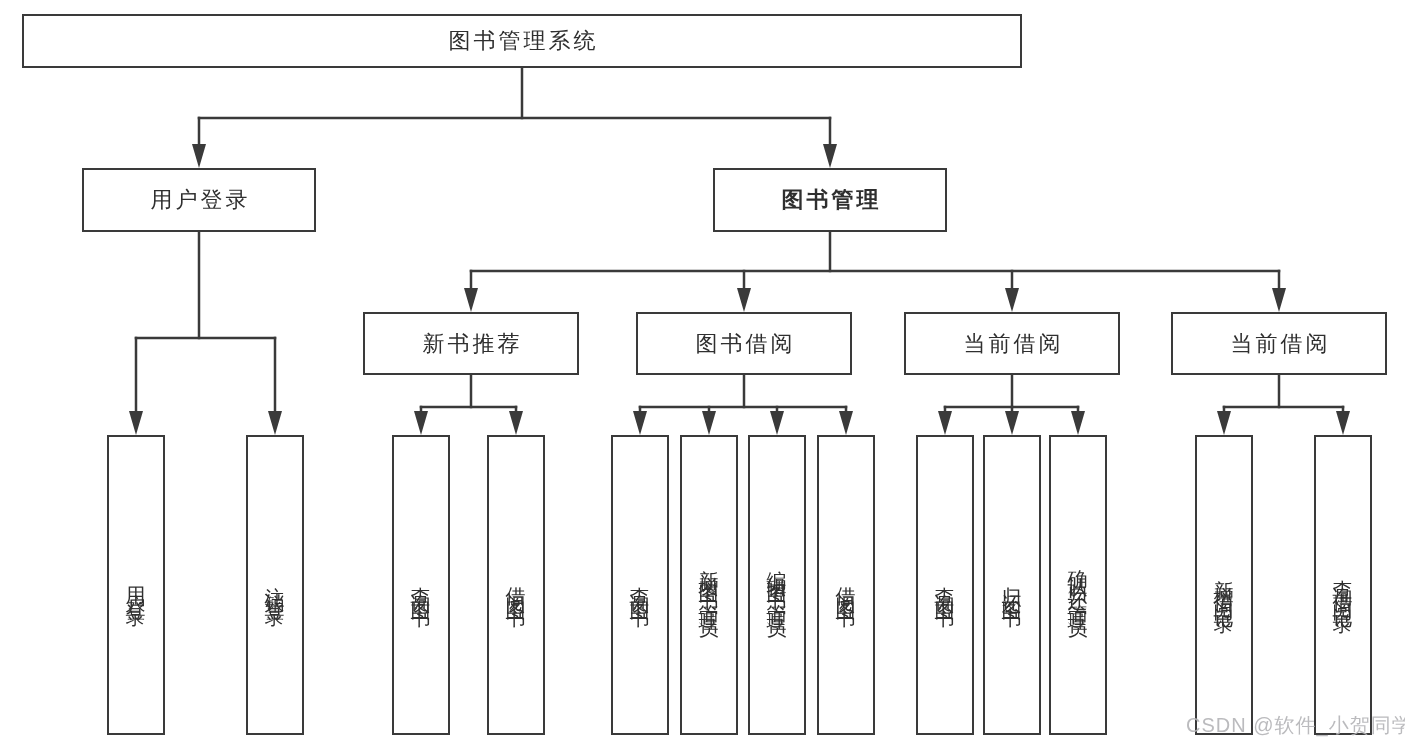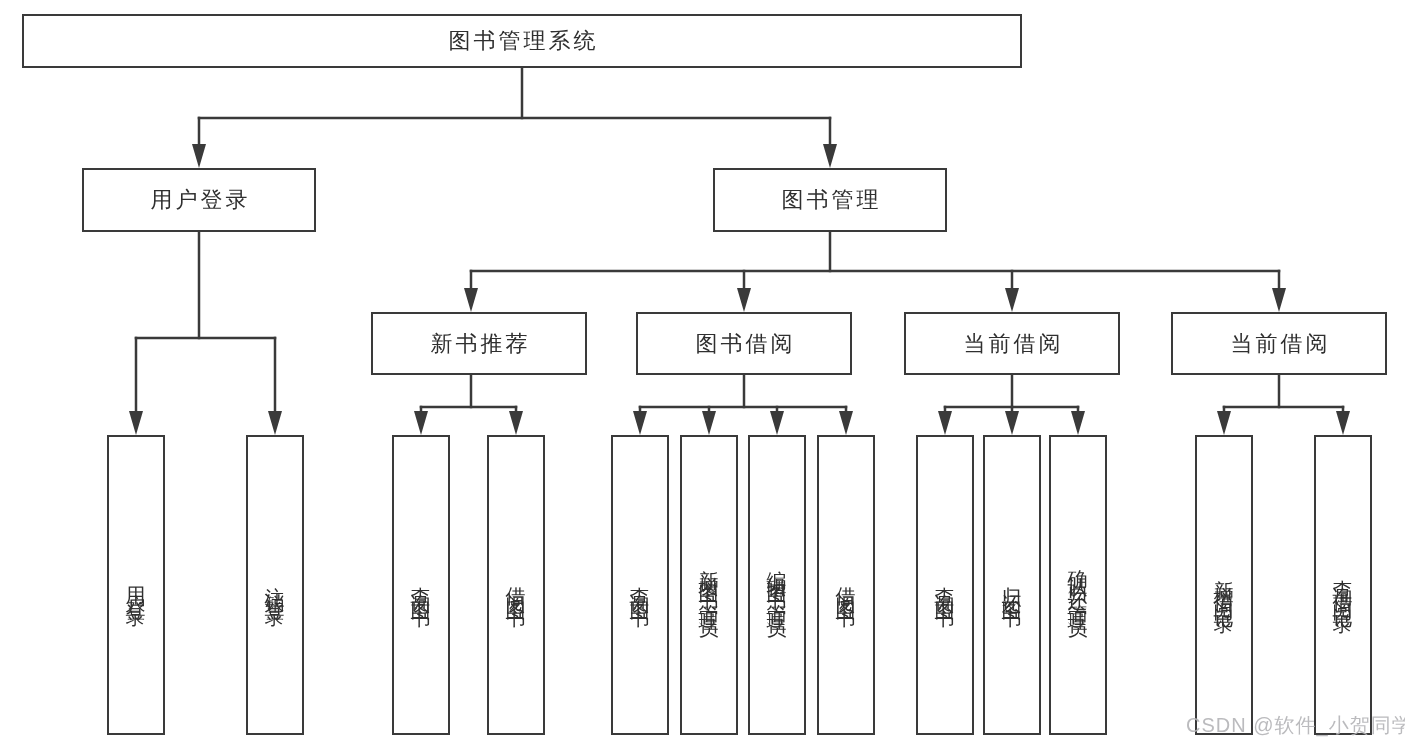--- a/index.html
+++ b/index.html
@@ -122,23 +122,23 @@
       <polygon points="1005,411 1019,411 1012,435"></polygon>
       <polygon points="1071,411 1085,411 1078,435"></polygon>
       <polygon points="1217,411 1231,411 1224,435"></polygon>
       <polygon points="1336,411 1350,411 1343,435"></polygon>
     </g>
   </svg>
 
   <div class="node h" style="left:22px; top:14px; width:1000px; height:54px;">图书管理系统</div>
 
   <div class="node h" style="left:82px; top:168px; width:234px; height:64px;">用户登录</div>
-  <div class="node h" style="left:713px; top:168px; width:234px; height:64px;">图书管理</div>
+  <div class="node h" style="left:713px; top:168px; width:234px; height:64px;font-weight:bold;">图书管理</div>
 
-  <div class="node h" style="left:363px; top:312px; width:216px; height:63px;margin-left:8px;">新书推荐</div>
+  <div class="node h" style="left:363px; top:312px; width:216px; height:63px;">新书推荐</div>
   <div class="node h" style="left:904px; top:312px; width:216px; height:63px;">当前借阅</div>
   <div class="node h" style="left:636px; top:312px; width:216px; height:63px;">图书借阅</div>
   <div class="node h" style="left:1171px; top:312px; width:216px; height:63px;">当前借阅</div>
 
   <div class="node v" style="left:107px; top:435px; width:58px; height:300px;">用户登录</div>
   <div class="node v" style="left:246px; top:435px; width:58px; height:300px;">注销登录</div>
 
   <div class="node v" style="left:392px; top:435px; width:58px; height:300px;">查询图书</div>
   <div class="node v" style="left:487px; top:435px; width:58px; height:300px;">借阅图书</div>
 

